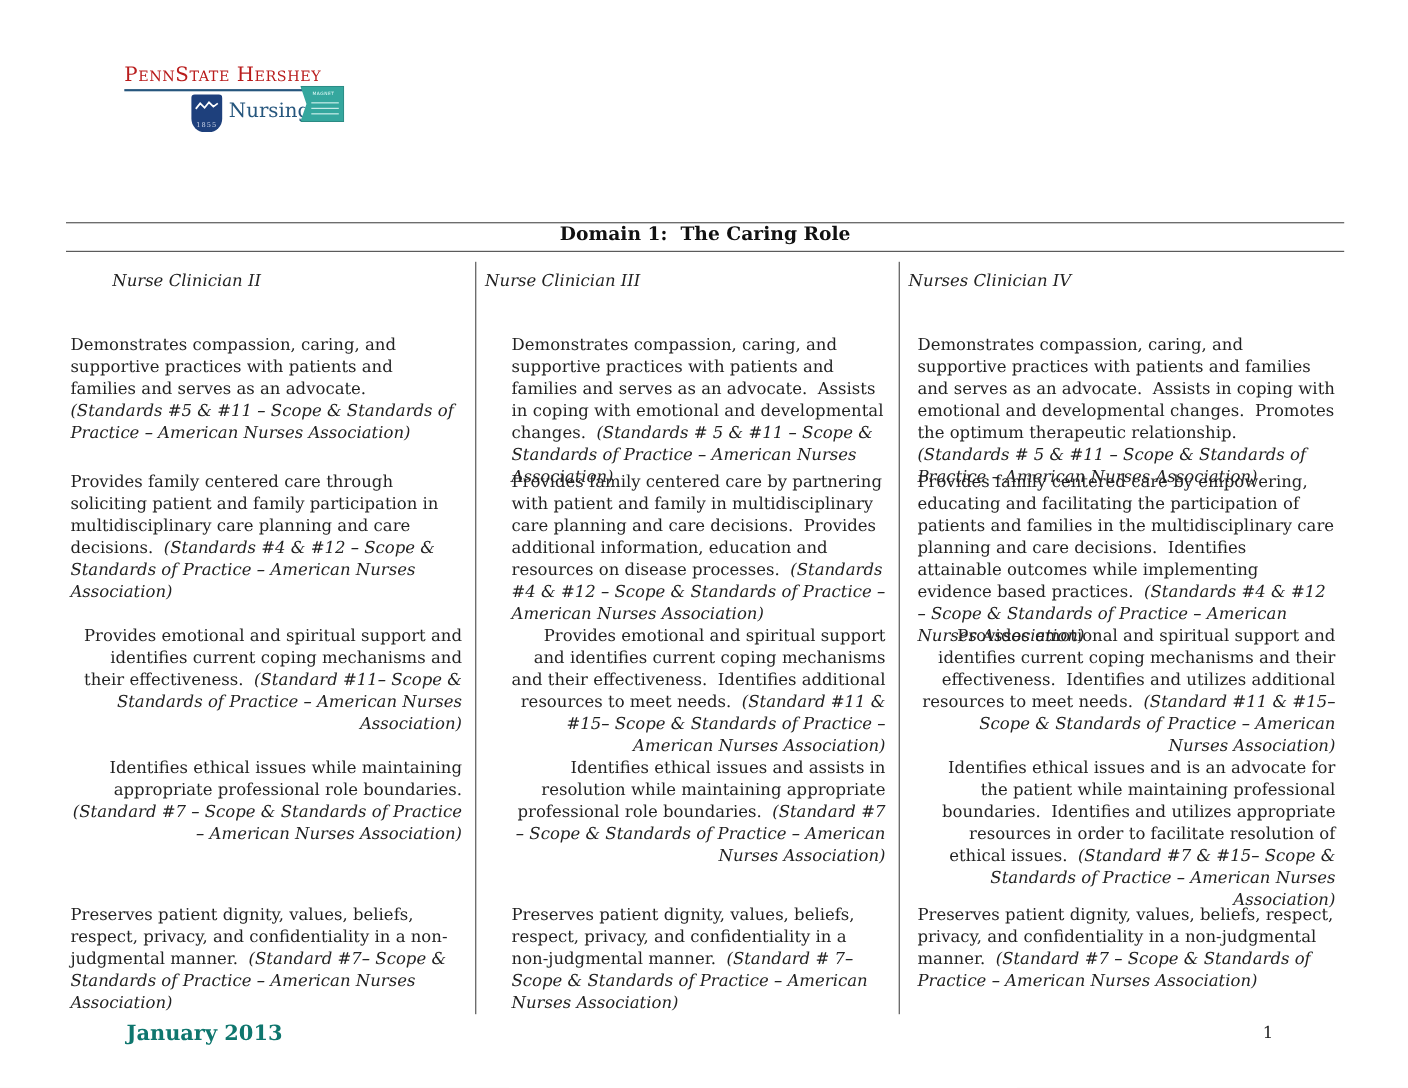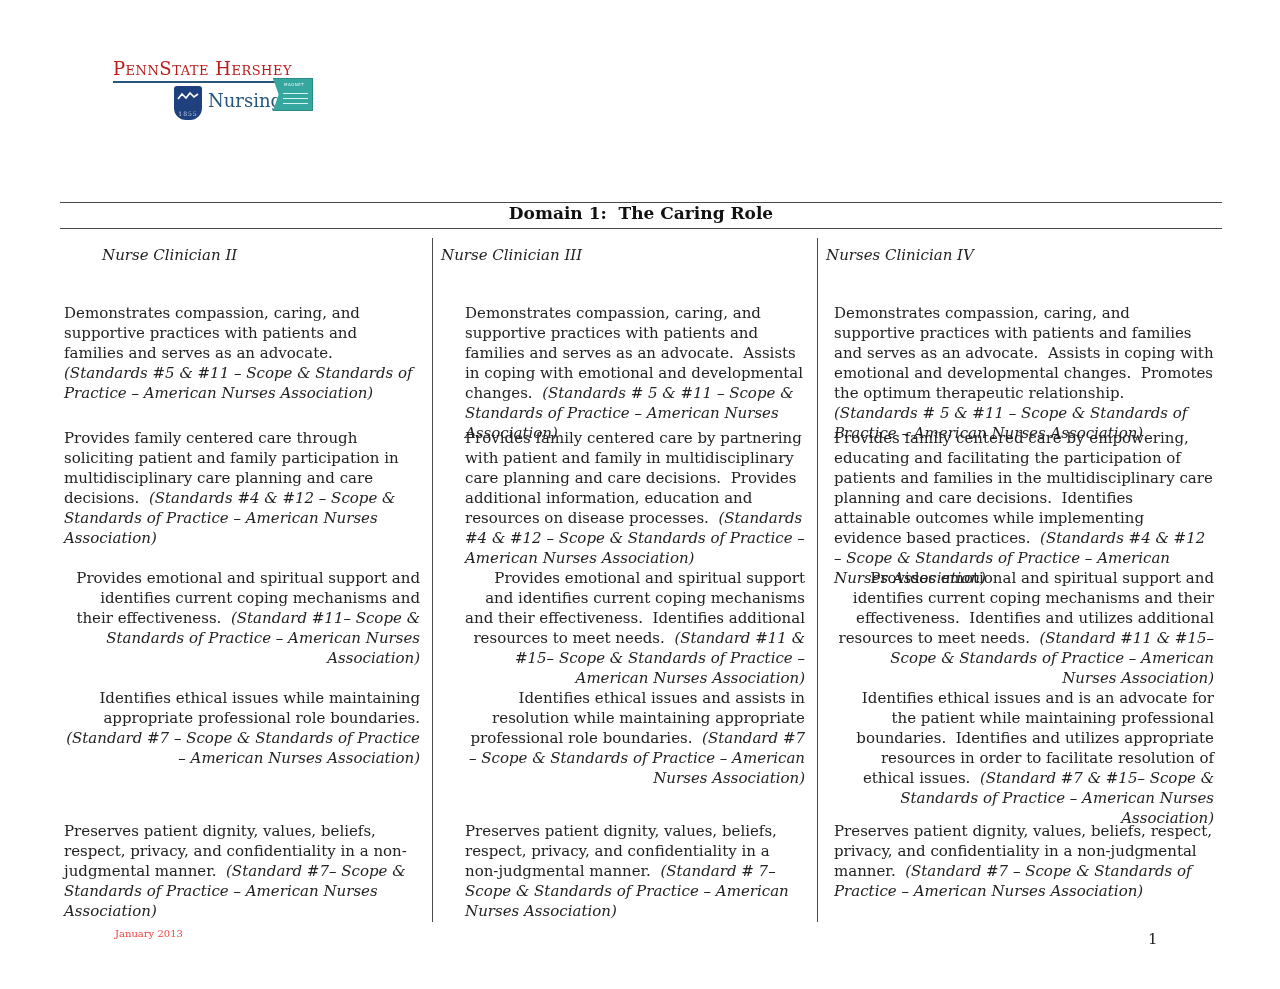--- a/index.html
+++ b/index.html
@@ -99,21 +99,21 @@
   .col-2 .cell{left:8px;right:6px;}
   .col-3 .cell{left:8px;right:4px;}
   .cell .cite{font-style:italic;}
   .cell .cite::before{content:"  ";}
   .r1{top:65px;}
   .r2{top:190px;}
   .r3{top:330px;text-align:right;}
   .r4{top:450px;text-align:right;}
   .r5{top:583px;}
   
-  .footer-date{position:absolute;left:115px;top:928px;font-size:10px;color:#ef4444;}
+  .footer-date{position:absolute;left:115px;top:928px;font-size:19px;color:#0f766e;font-weight:bold;}
   .page-num{position:absolute;left:1148px;top:930px;font-size:15px;color:#222;}
 </style>
 </head>
 <body>
 
 <div class="page">
 
   <div class="logo">
     <div class="wordmark">PennState Hershey</div>
     <div class="logo-row">

